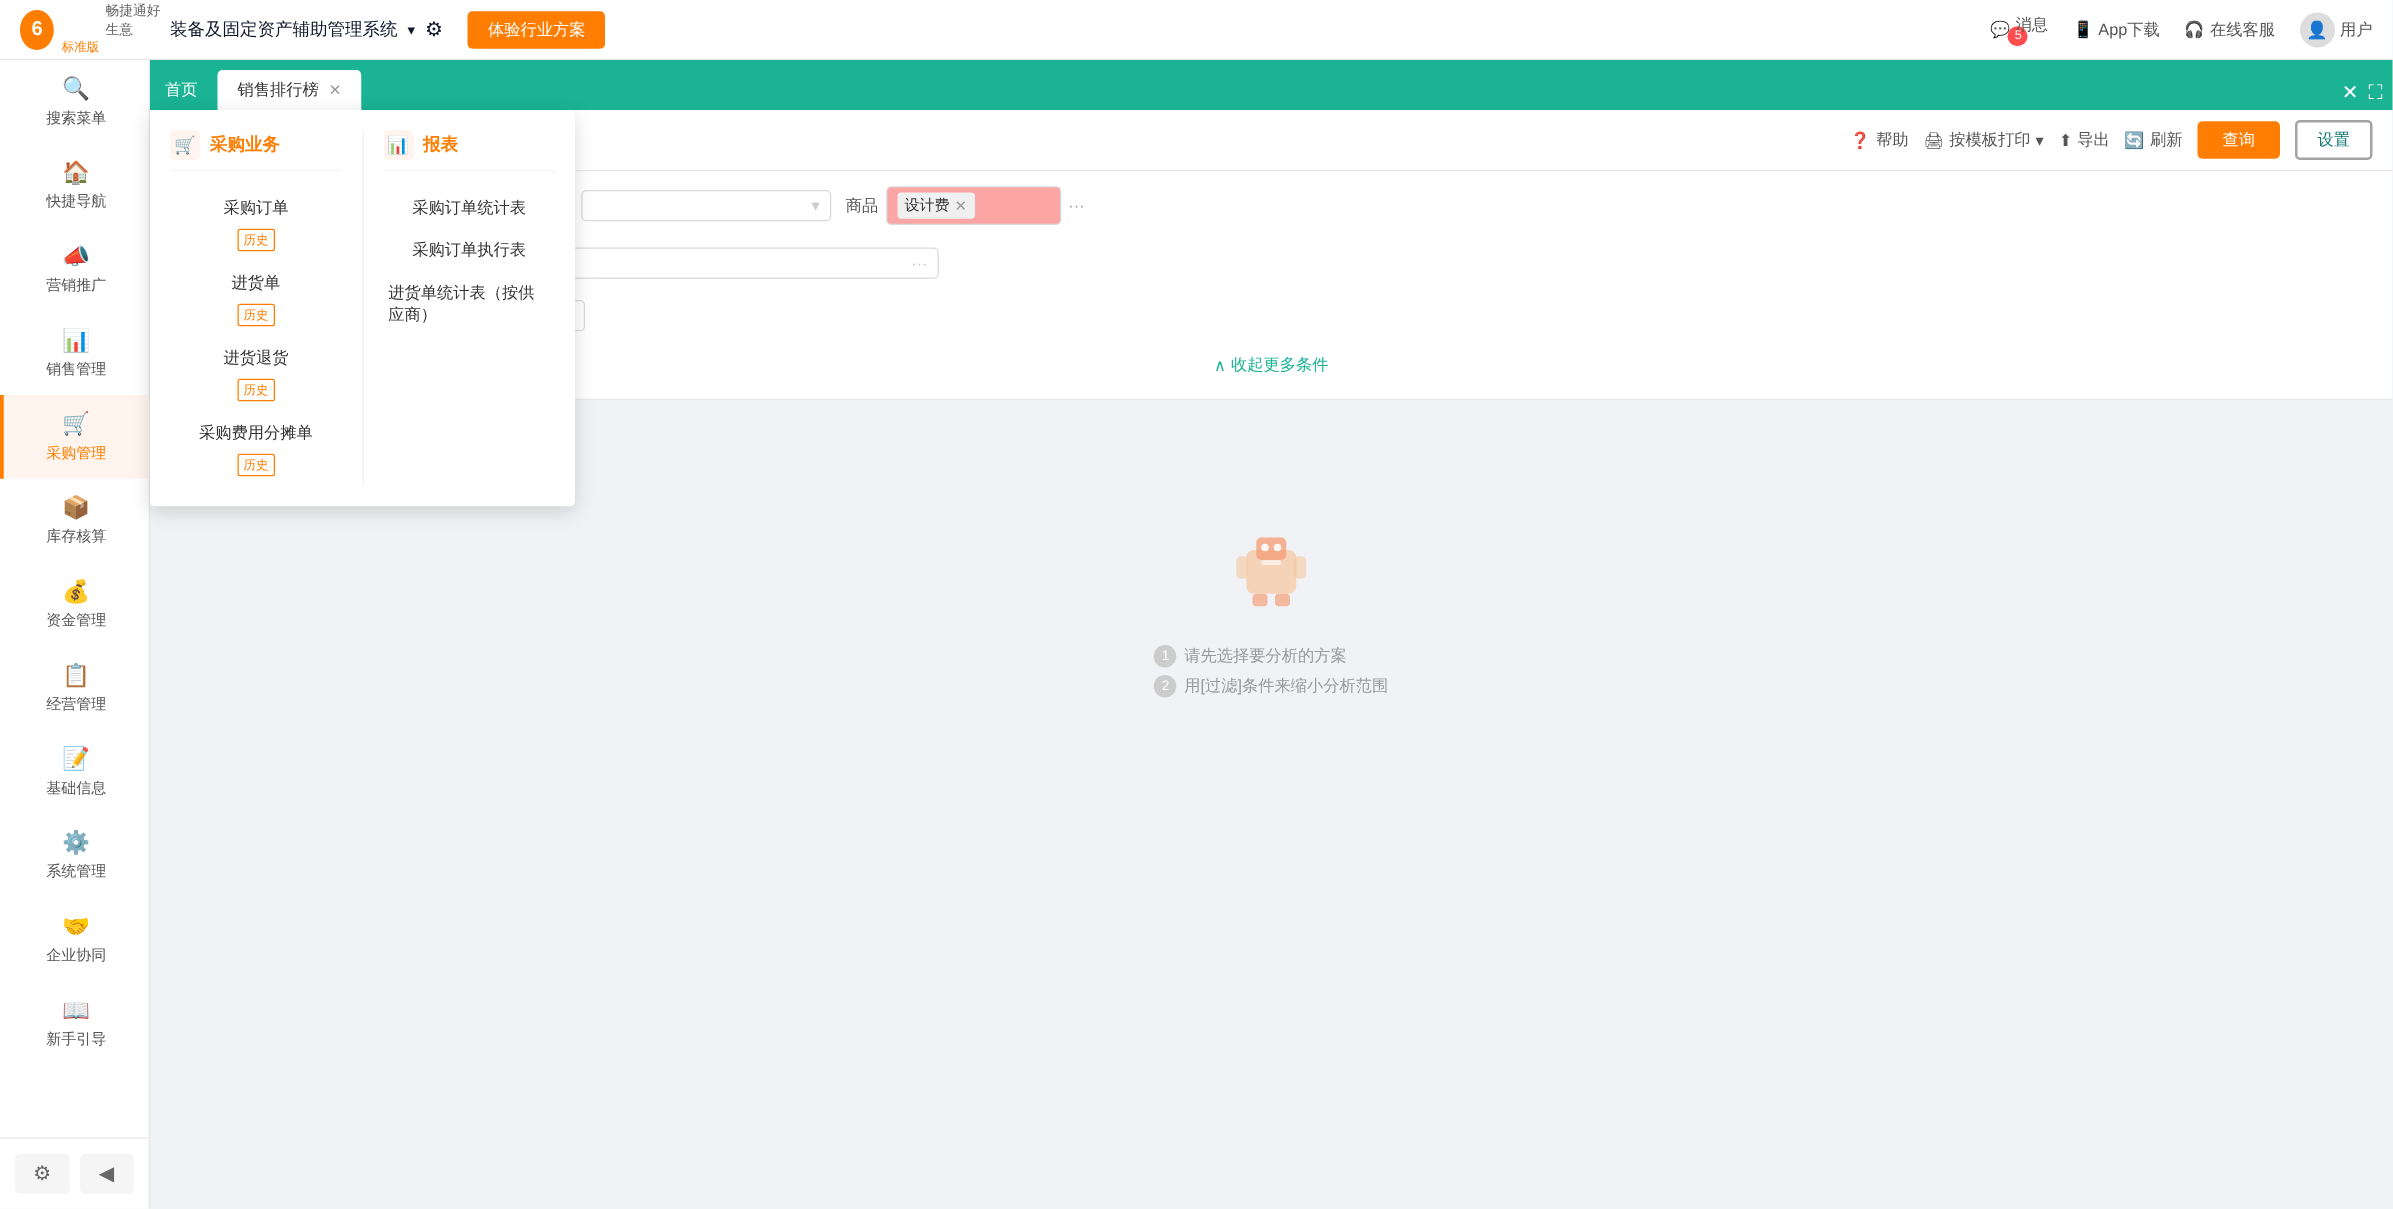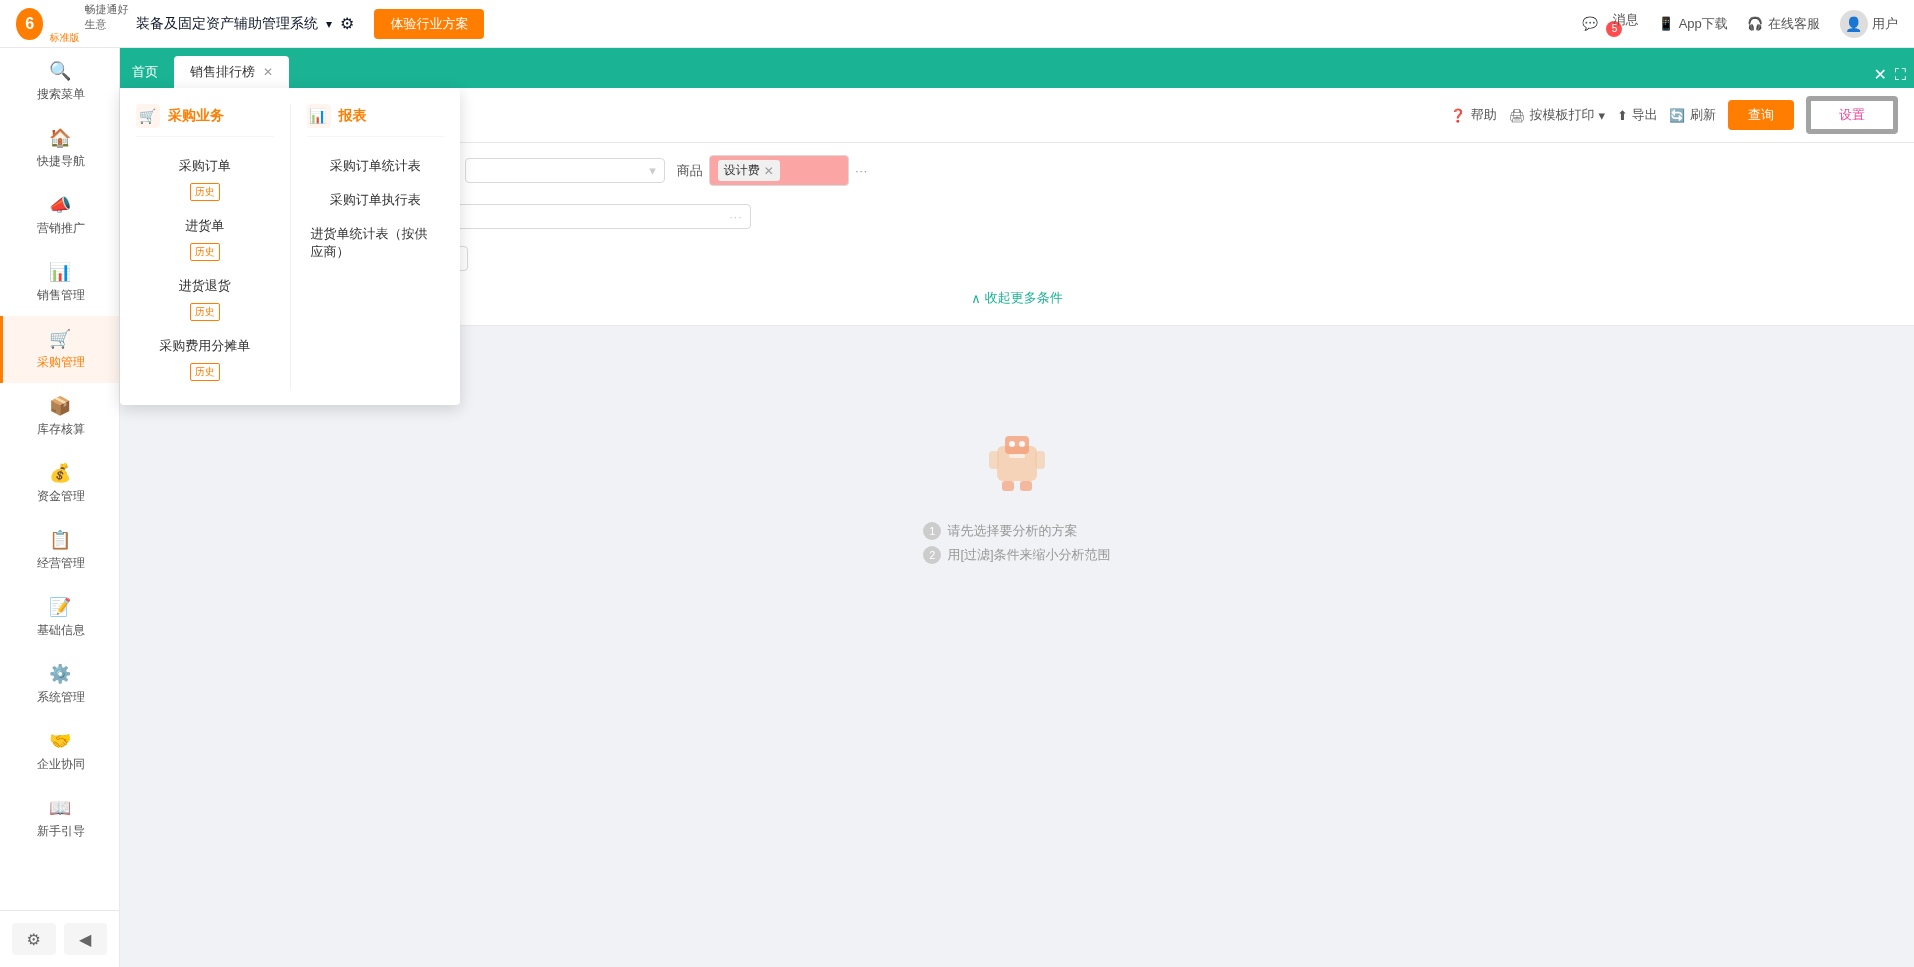--- a/index.html
+++ b/index.html
@@ -226,23 +226,23 @@
       background: #ff7d00;
       color: #fff;
       border: none;
       padding: 6px 20px;
       border-radius: 4px;
       cursor: pointer;
       font-size: 13px;
     }
     .toolbar-btn-white {
       background: #fff;
-      color: #ec4899;
-      border: 5px solid #a3a3a3;
-      padding: 5px 28px;
+      color: #0f766e;
+      border: 2px solid #a3a3a3;
+      padding: 5px 16px;
       border-radius: 4px;
       cursor: pointer;
       font-size: 13px;
     }
 
     
     .filter-area {
       background: #fff;
       padding: 12px 16px;
       display: flex;
@@ -431,21 +431,21 @@
   <div class="system-title">
     <span>装备及固定资产辅助管理系统</span>
     <span class="title-arrow">▾</span>
     <span class="settings-icon">⚙</span>
     <button class="industry-btn">体验行业方案</button>
   </div>
 
   <div class="header-right">
     <div class="header-action">
       <span>💬</span>
-      <div style="position:relative; display:inline-block;margin-left:10px;">
+      <div style="position:relative; display:inline-block;">
         <span>消息</span>
         <span class="notification-badge">5</span>
       </div>
     </div>
     <div class="header-action">
       <span>📱</span>
       <span>App下载</span>
     </div>
     <div class="header-action">
       <span>🎧</span>

